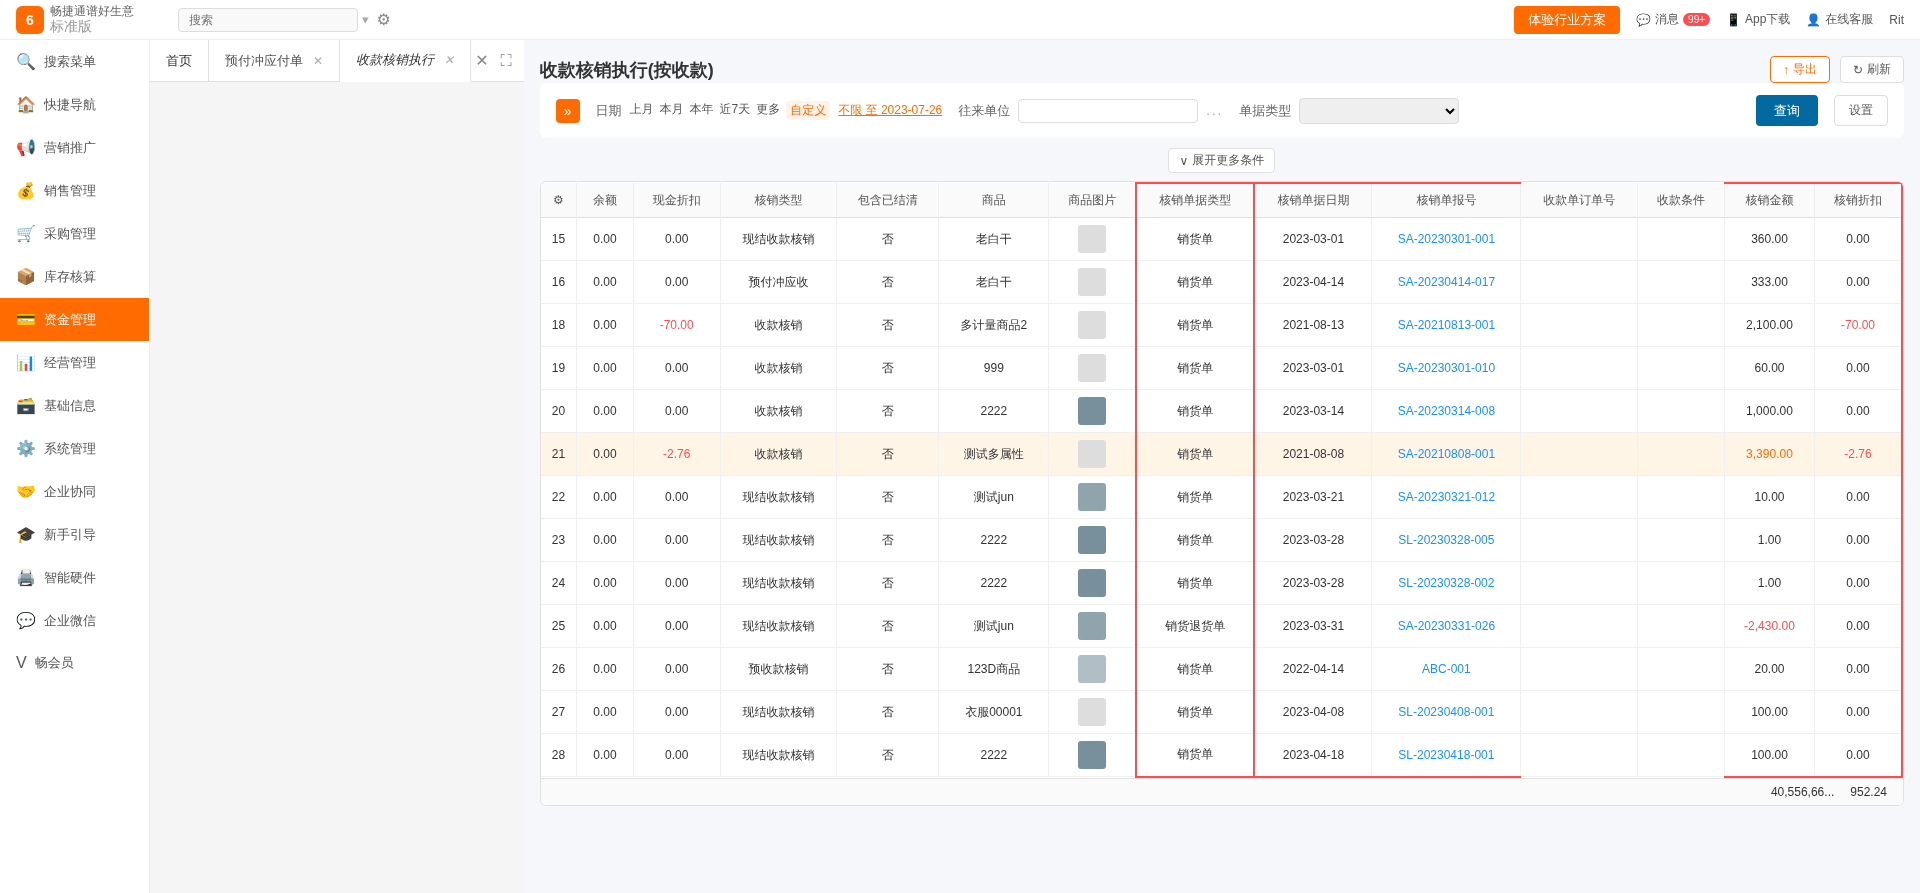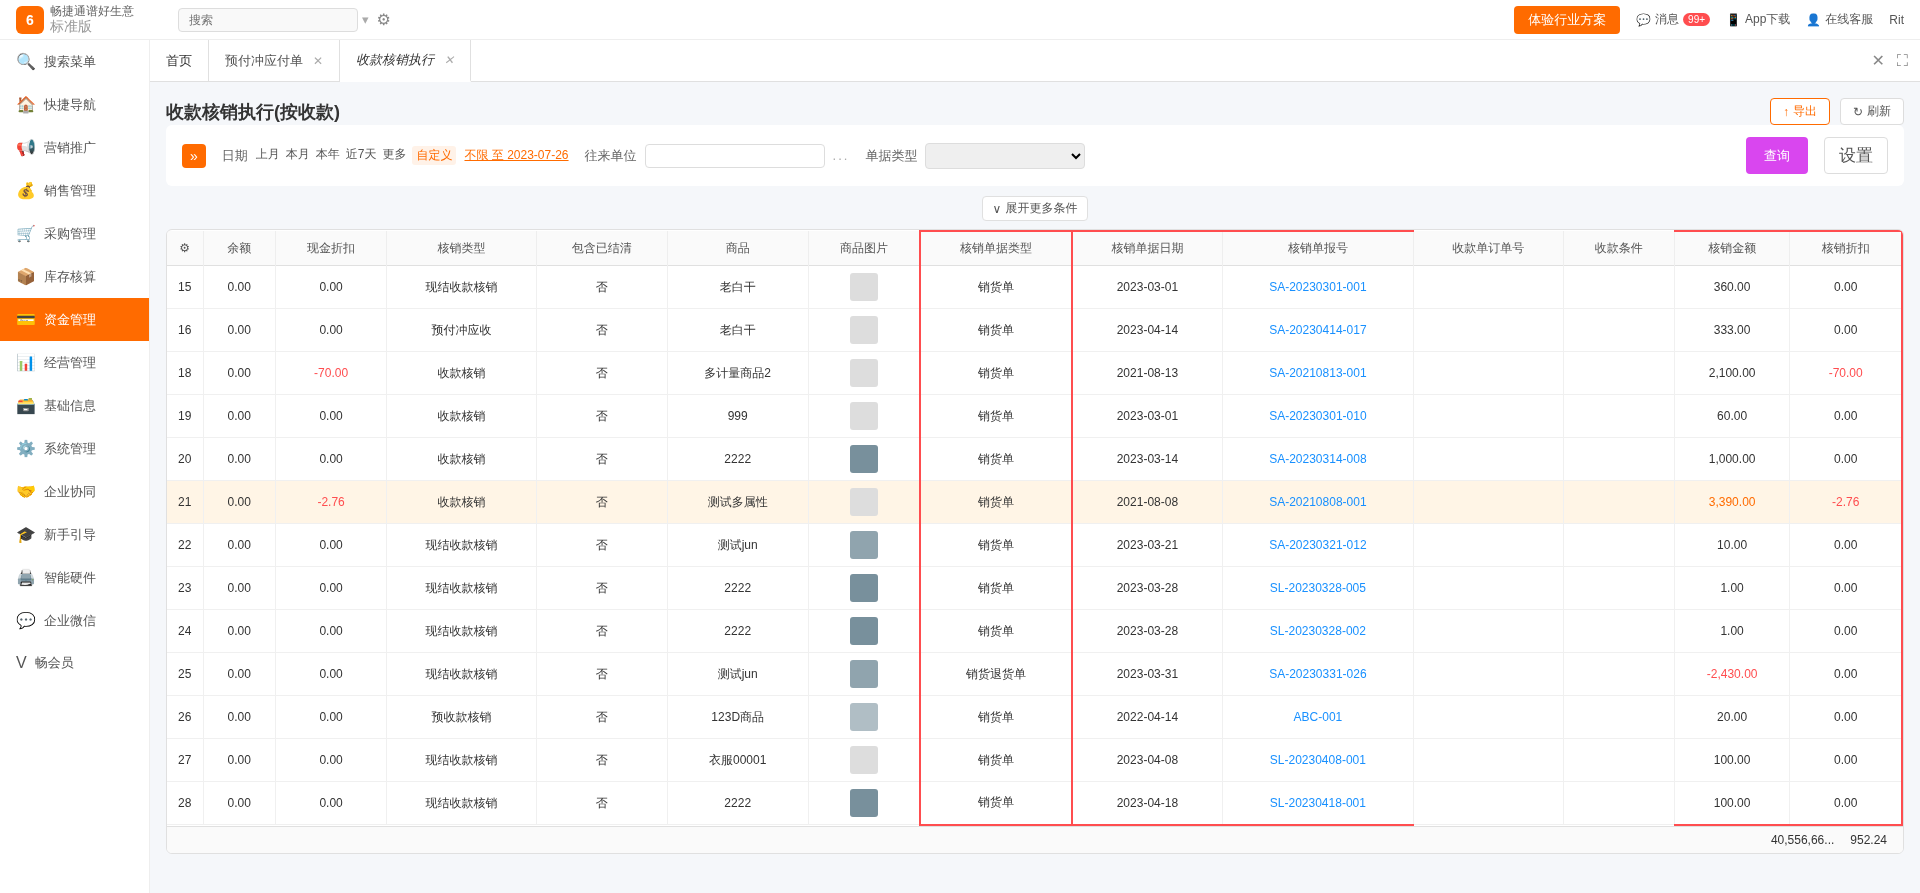--- a/index.html
+++ b/index.html
@@ -21,21 +21,21 @@
     
     .layout { display: flex; height: calc(100vh - 40px); }
 
     
     .sidebar { width: 150px; background: #fff; border-right: 1px solid #eee; display: flex; flex-direction: column; }
     .sidebar-item { display: flex; align-items: center; gap: 8px; padding: 12px 16px; cursor: pointer; color: #555; font-size: 13px; }
     .sidebar-item.active { background: #ff6b00; color: #fff; border-radius: 0; }
     .sidebar-item .s-icon { font-size: 16px; }
 
     
-    .main { flex: 1; display: flex; flex-direction: column; overflow: hidden; }
+    .main { flex: 1; display: flex; flex-direction: row; overflow: hidden; }
 
     
     .tabs { display: flex; align-items: center; background: #fff; border-bottom: 1px solid #e0e0e0; padding: 0; height: 42px; }
     .tab { display: flex; align-items: center; gap: 6px; padding: 0 16px; height: 42px; border-right: 1px solid #e0e0e0; cursor: pointer; font-size: 13px; color: #555; white-space: nowrap; }
     .tab.home { color: #333; font-weight: 500; }
     .tab.active { background: #fff; color: #333; border-bottom: 2px solid #fff; font-style: italic; }
     .tab .close-x { color: #aaa; font-size: 12px; margin-left: 4px; }
     .tabs-spacer { flex: 1; }
     .tabs-controls { display: flex; align-items: center; gap: 4px; padding-right: 8px; }
     .tabs-controls span { cursor: pointer; color: #888; font-size: 16px; padding: 4px; }
@@ -53,22 +53,22 @@
     .filter-group { display: flex; align-items: center; gap: 8px; }
     .filter-label { color: #666; font-size: 13px; }
     .filter-date-links { display: flex; gap: 6px; }
     .filter-date-links a { color: #555; font-size: 12px; cursor: pointer; text-decoration: none; }
     .filter-date-links a.active { color: #ff6b00; background: #fff2e8; border-radius: 3px; padding: 1px 4px; }
     .date-range { color: #555; font-size: 12px; }
     .date-range span { color: #ff6b00; text-decoration: underline; }
     .filter-input { border: 1px solid #ddd; border-radius: 4px; padding: 4px 10px; font-size: 12px; width: 180px; }
     .filter-dots { color: #aaa; letter-spacing: 2px; cursor: pointer; }
     .filter-select { border: 1px solid #ddd; border-radius: 4px; padding: 4px 10px; font-size: 12px; width: 160px; }
-    .btn-query { background: #d946ef; color: #fff; border: none; border-radius: 4px; padding: 6px 18px; font-size: 13px; cursor: pointer; }
-    .btn-setting { border: 1px solid #ddd; color: #555; background: #fff; border-radius: 4px; padding: 6px 14px; font-size: 17px; cursor: pointer; margin-left: 8px; }
+    .btn-query { background: #0369a1; color: #fff; border: none; border-radius: 4px; padding: 6px 18px; font-size: 13px; cursor: pointer; }
+    .btn-setting { border: 1px solid #ddd; color: #555; background: #fff; border-radius: 4px; padding: 6px 14px; font-size: 12px; cursor: pointer; margin-left: 8px; }
     .expand-btn { display: flex; align-items: center; gap: 4px; color: #555; font-size: 12px; cursor: pointer; border: 1px solid #e0e0e0; border-radius: 4px; padding: 3px 10px; background: #fff; }
 
     
     .expand-row { display: flex; justify-content: center; margin-bottom: 8px; }
 
     
     .table-container { background: #fff; border-radius: 6px; overflow: hidden; border: 1px solid #e0e0e0; }
     table { width: 100%; border-collapse: collapse; font-size: 12px; }
     thead tr { background: #fafafa; border-bottom: 1px solid #e0e0e0; }
     thead th { padding: 8px 10px; text-align: center; font-weight: 500; color: #555; border-right: 1px solid #eee; white-space: nowrap; }

